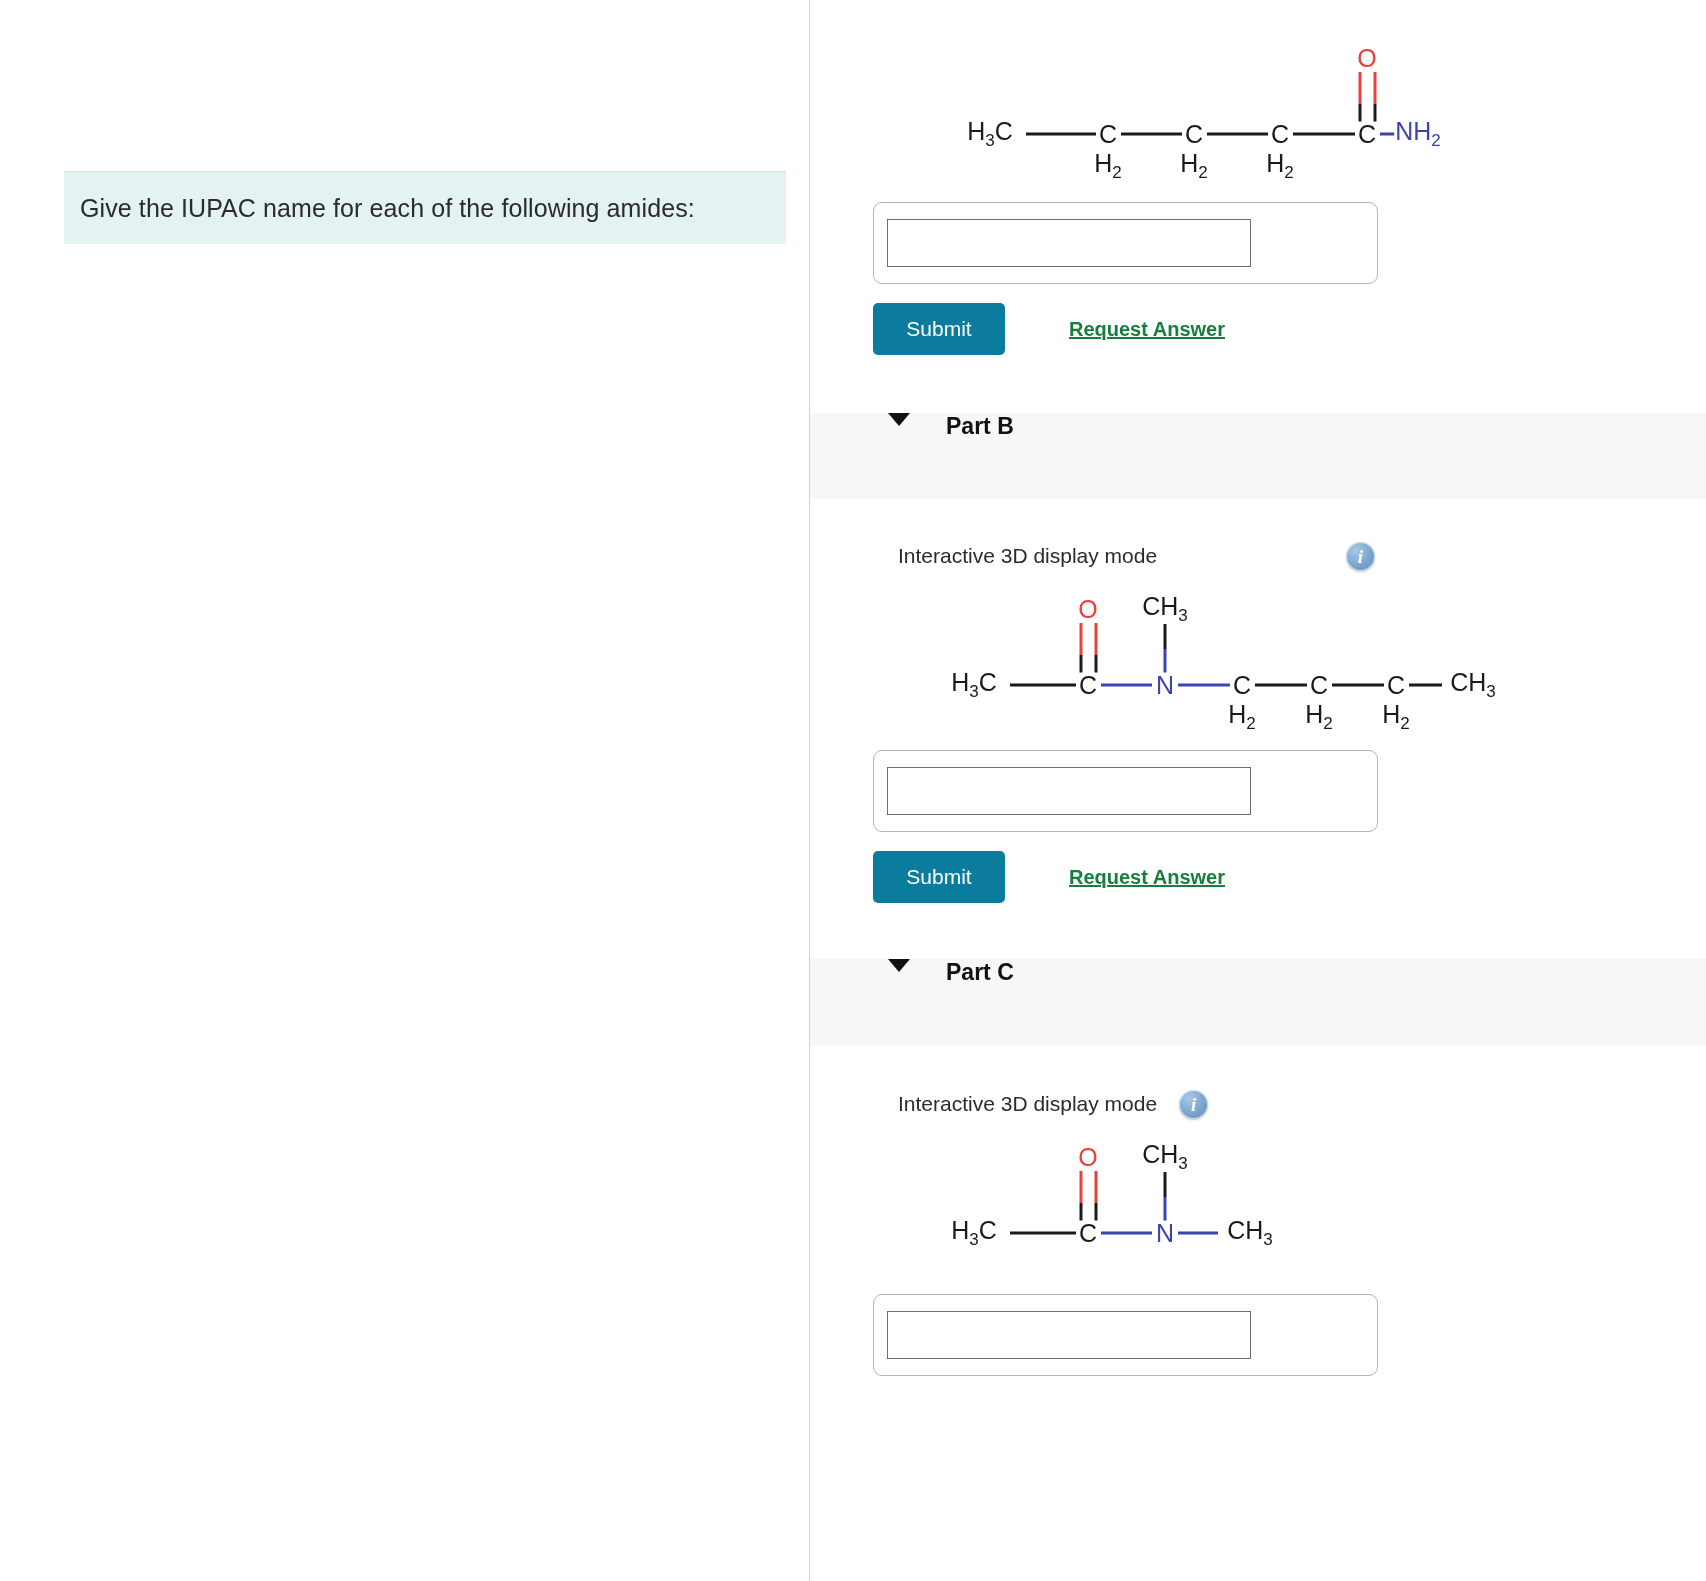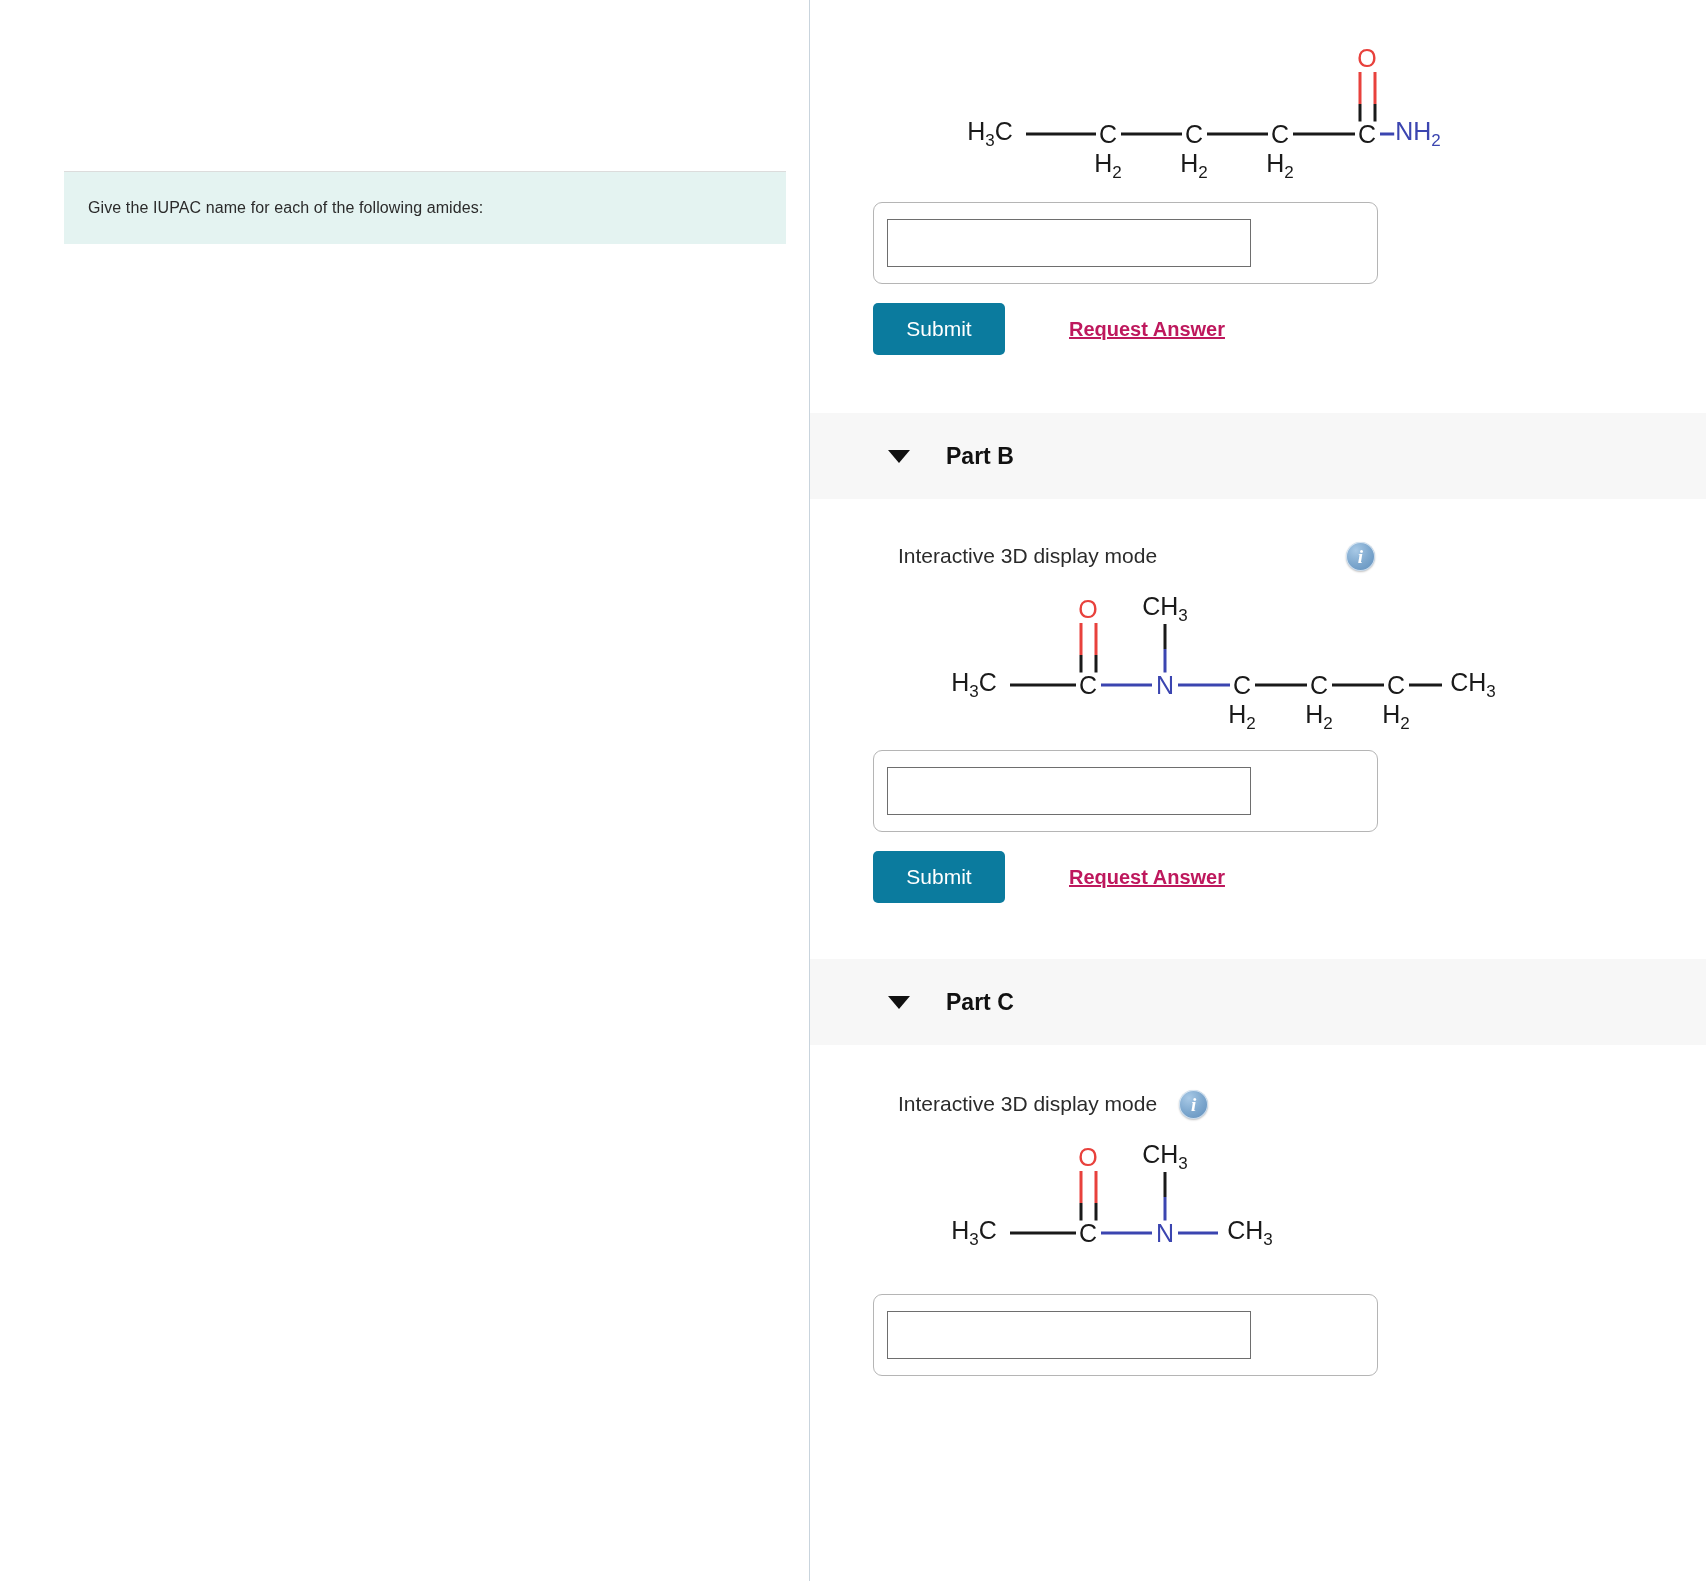--- a/index.html
+++ b/index.html
@@ -38,34 +38,33 @@
     background:#dcdcdc;
   }
   .prompt-box {
     position:absolute;
     left:64px; top:172px;
     width:722px; height:72px;
     background:#e4f3f1;
     display:flex; align-items:center;
   }
   .prompt-text {
-    margin-left:24px;
-    font-size:16px;
+    margin-left:16px;
+    font-size:25px;
     color:#2b2b2b;
     letter-spacing:.1px;
   }
 
   
   .part-block { position:relative; }
 
   .part-header {
     background:#f7f7f7;
     height:86px;
     display:flex;
-    align-items:center;
     padding-left:78px;
   }
   .caret {
     width:0; height:0;
     border-left:11px solid transparent;
     border-right:11px solid transparent;
     border-top:13px solid #111;
     margin-right:36px;
   }
   .part-title {
@@ -127,21 +126,21 @@
     color:#ffffff;
     border:none;
     border-radius:5px;
     font-size:21px;
     font-family:"Liberation Sans", sans-serif;
     cursor:pointer;
     display:flex; align-items:center; justify-content:center;
   }
   .request-link {
     margin-left:64px;
-    color:#be185d;
+    color:#15803d;
     font-size:20px;
     font-weight:bold;
     text-decoration:underline;
     cursor:pointer;
   }
 
   
   .struct {
     position:relative;
     font-family:"Liberation Sans", sans-serif;

